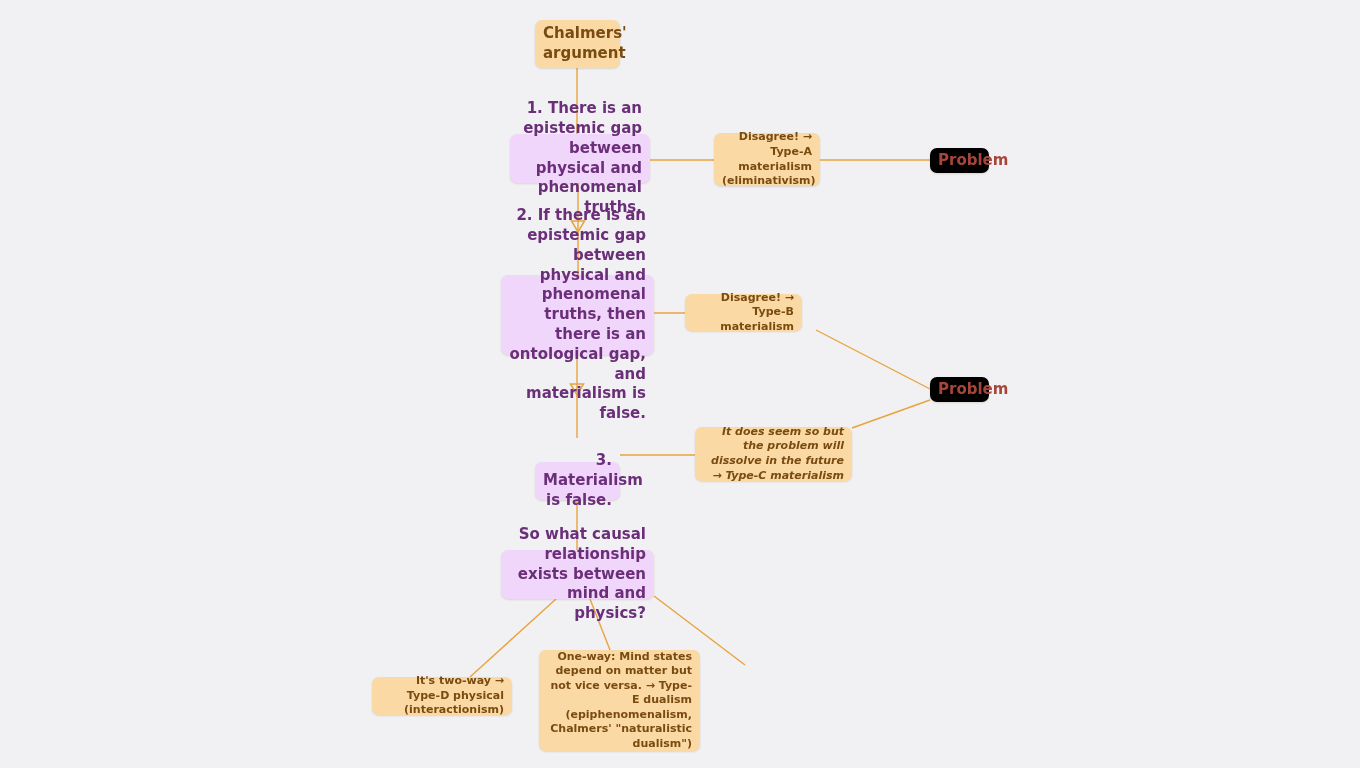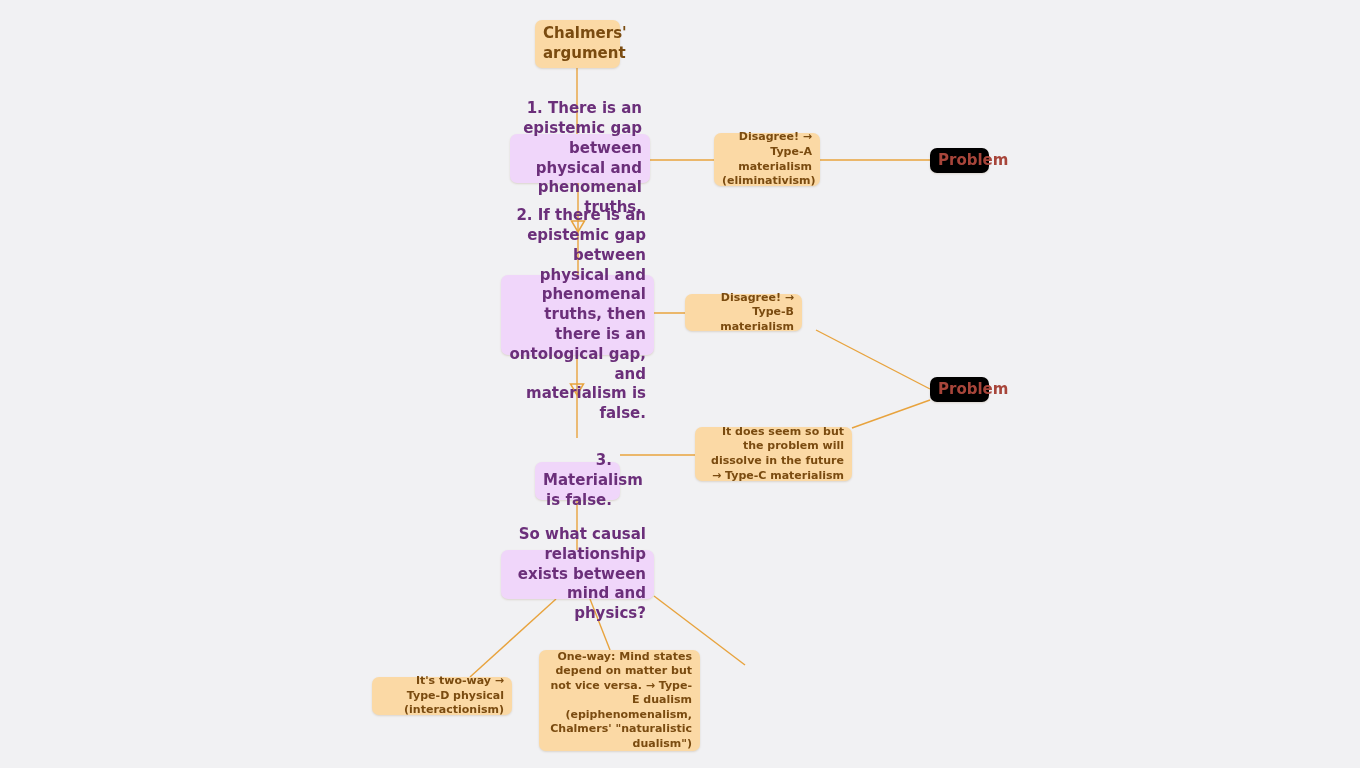--- a/index.html
+++ b/index.html
@@ -134,21 +134,21 @@
   </div>
 
   <div class="node n-orange sz-105" style="left:714px; top:133px; width:106px; height:53px;">
     <span>Disagree! → Type-A materialism (eliminativism)</span>
   </div>
 
   <div class="node n-orange sz-105" style="left:685px; top:294px; width:117px; height:37px;">
     <span>Disagree! → Type-B materialism</span>
   </div>
 
-  <div class="node n-orange sz-105" style="left:695px; top:427px; width:157px; height:54px;">
+  <div class="node n-orange sz-105" style="left:695px; top:427px; width:157px; height:54px;font-style:italic;">
     <span>It does seem so but the problem will dissolve in the future → Type-C materialism</span>
   </div>
 
   <div class="node n-orange sz-105" style="left:372px; top:677px; width:140px; height:38px;">
     <span>It's two-way → Type-D physical (interactionism)</span>
   </div>
 
   <div class="node n-orange sz-105" style="left:539px; top:650px; width:161px; height:101px;">
     <span>One-way: Mind states depend on matter but not vice versa. → Type-E dualism (epiphenomenalism, Chalmers' "naturalistic dualism")</span>
   </div>

